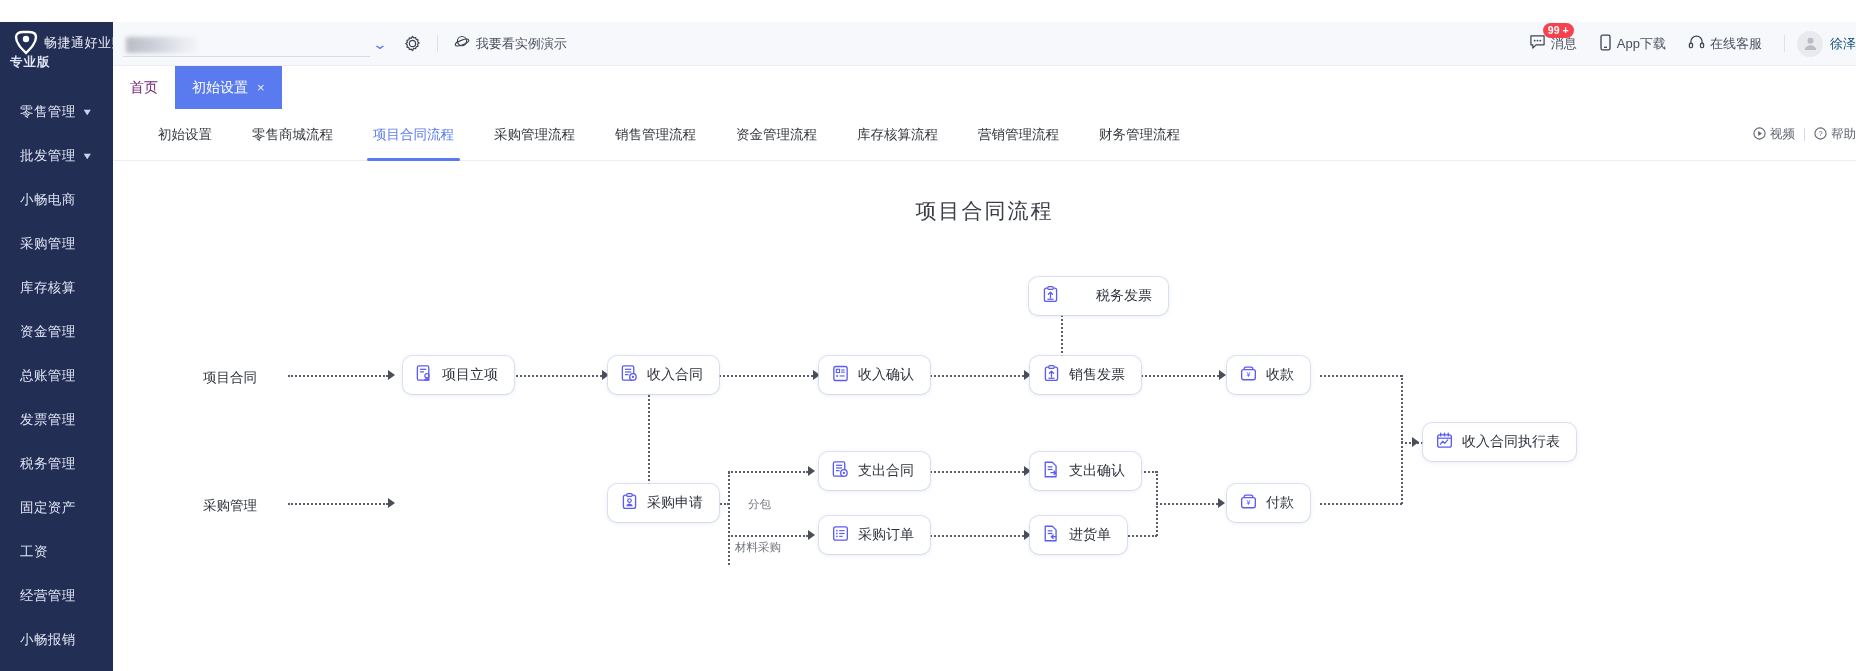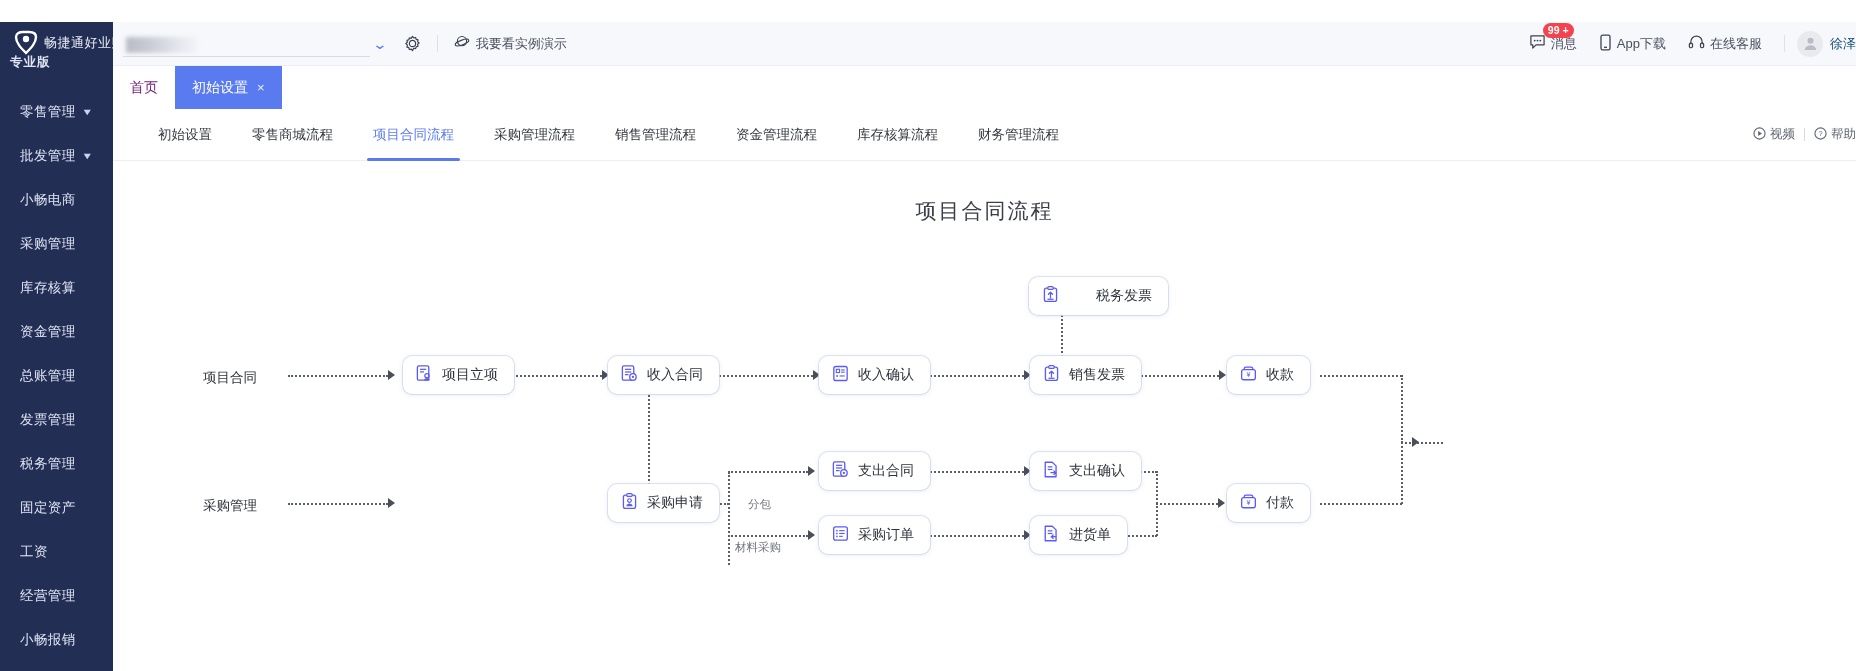--- a/index.html
+++ b/index.html
@@ -349,20 +349,23 @@
       <div class="stab">
           <span>销售管理流程</span>
         </div>
       <div class="stab">
           <span>资金管理流程</span>
         </div>
       <div class="stab">
           <span>库存核算流程</span>
         </div>
       <div class="stab">
+          <span>营销管理流程</span>
+        </div>
+      <div class="stab">
           <span>财务管理流程</span>
         </div>
 
       <div class="subtabs-right">
         <span class="srlink">
           <span>
             <svg width="13" height="13" viewBox="0 0 14 14">
               <circle cx="7" cy="7" r="6" fill="none" stroke="#5f6470" stroke-width="1.2"></circle>
               <path d="M5.6 4.4l4 2.6-4 2.6z" fill="#5f6470"></path>
             </svg>
@@ -512,20 +515,33 @@
         <span>
           <svg width="19" height="19" viewBox="0 0 20 20">
             <rect x="2.8" y="6" width="14.4" height="10.6" rx="2" fill="none" stroke="#5b5bf5" stroke-width="1.4"></rect>
             <path d="M5.6 6V4.6a1.4 1.4 0 011.4-1.4h6a1.4 1.4 0 011.4 1.4V6" fill="none" stroke="#5b5bf5" stroke-width="1.4"></path>
             <text x="10" y="14.2" font-size="7.5" fill="#5b5bf5" text-anchor="middle" font-family="Liberation Sans, sans-serif">¥</text>
           </svg>
         </span>
         <span>收款</span>
       </div>
 
+      <div class="node" style="left:1310px; top:198px;">
+        <span>
+          <svg width="19" height="19" viewBox="0 0 20 20">
+            <rect x="2.8" y="4" width="14.4" height="13" rx="2" fill="none" stroke="#5b5bf5" stroke-width="1.4"></rect>
+            <line x1="2.8" y1="7.6" x2="17.2" y2="7.6" stroke="#5b5bf5" stroke-width="1.3"></line>
+            <line x1="6" y1="2.4" x2="6" y2="5.2" stroke="#5b5bf5" stroke-width="1.4" stroke-linecap="round"></line>
+            <line x1="10" y1="2.4" x2="10" y2="5.2" stroke="#5b5bf5" stroke-width="1.4" stroke-linecap="round"></line>
+            <line x1="14" y1="2.4" x2="14" y2="5.2" stroke="#5b5bf5" stroke-width="1.4" stroke-linecap="round"></line>
+            <path d="M5.6 14l2.4-3.2 2.2 2.2 3.2-3.6" fill="none" stroke="#5b5bf5" stroke-width="1.3" stroke-linecap="round" stroke-linejoin="round"></path>
+          </svg>
+        </span>
+        <span>收入合同执行表</span>
+      </div>
 
       <div class="node" style="left:495px; top:259px;">
         <span>
           <svg width="19" height="19" viewBox="0 0 20 20">
             <rect x="3.6" y="3.2" width="12.8" height="14" rx="2" fill="none" stroke="#5b5bf5" stroke-width="1.4"></rect>
             <rect x="7.2" y="1.6" width="5.6" height="3" rx="1" fill="#fff" stroke="#5b5bf5" stroke-width="1.3"></rect>
             <circle cx="10" cy="9" r="1.9" fill="none" stroke="#5b5bf5" stroke-width="1.3"></circle>
             <path d="M6.6 15c.4-2 1.8-3 3.4-3s3 1 3.4 3z" fill="#5b5bf5"></path>
           </svg>
         </span>

